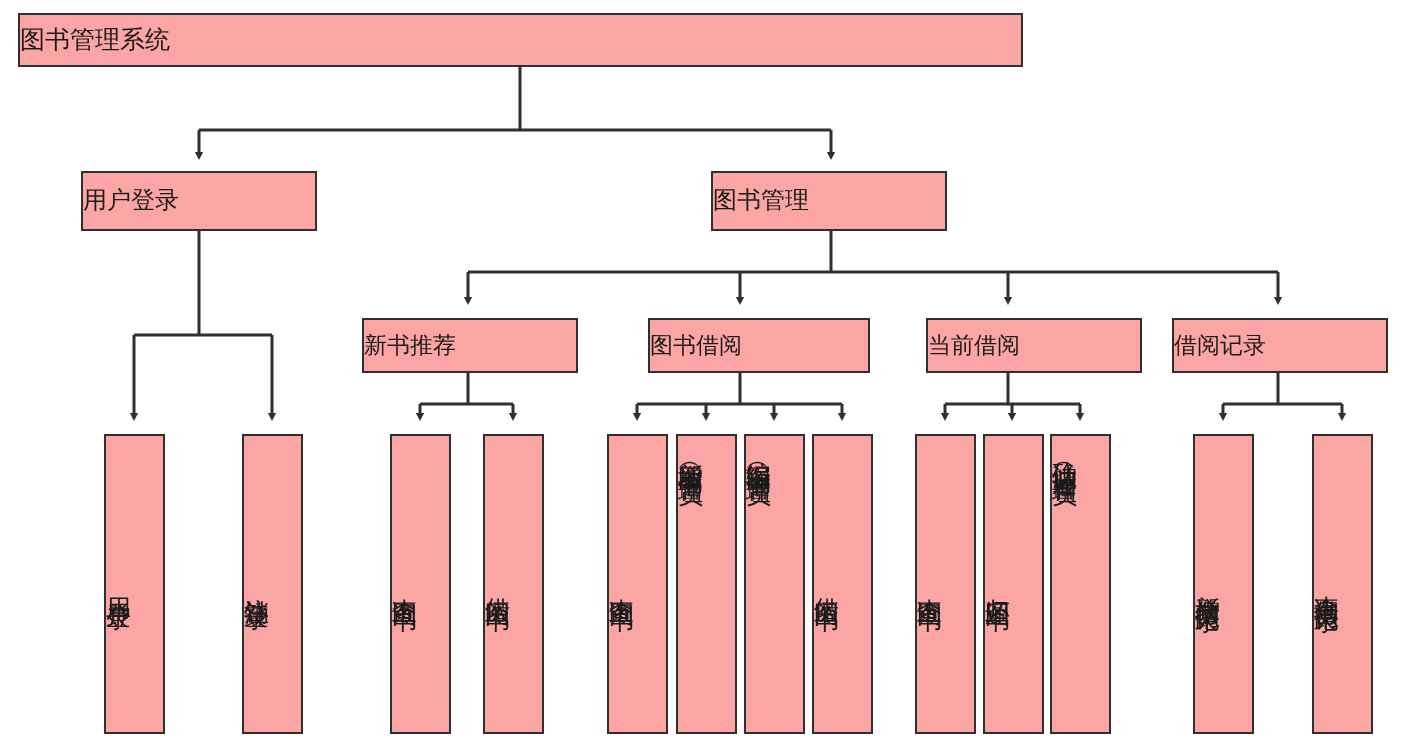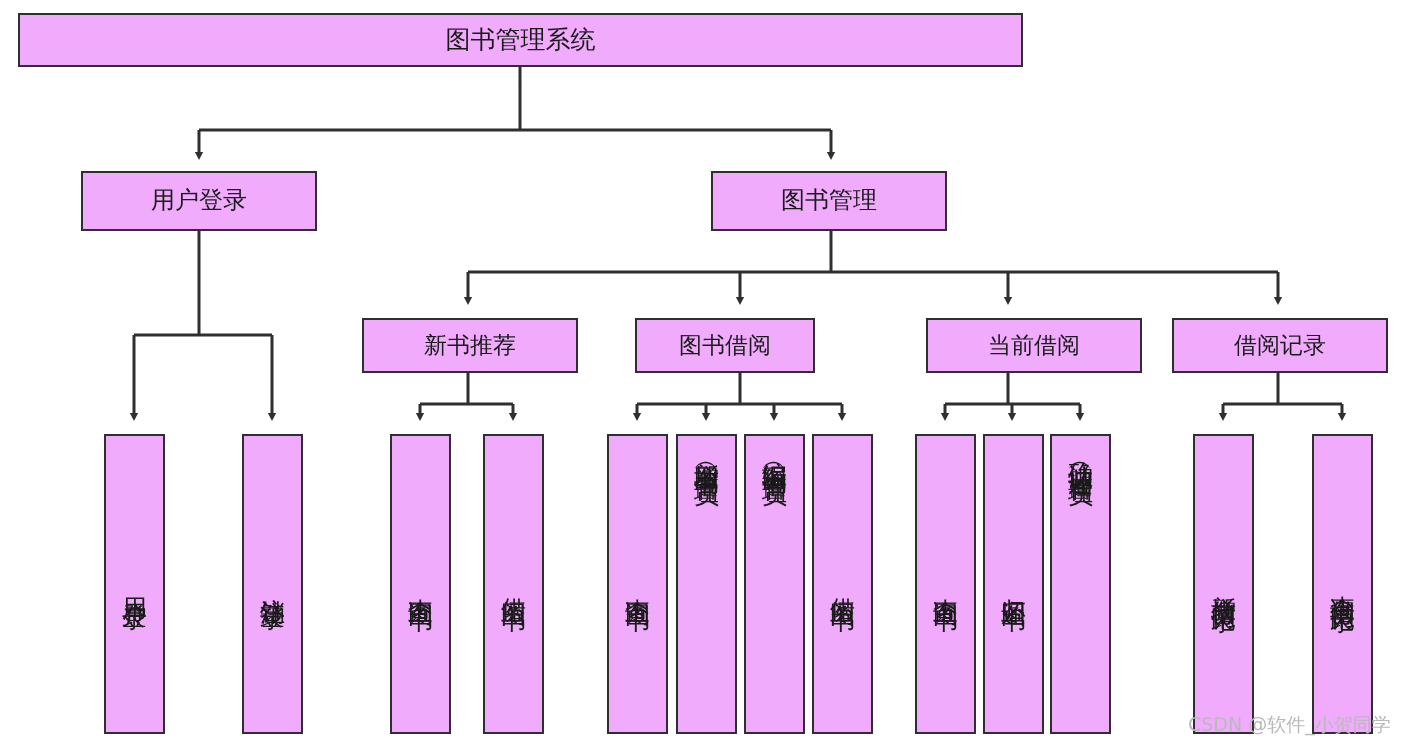--- a/index.html
+++ b/index.html
@@ -25,24 +25,24 @@
     position: absolute;
     top: 0;
     left: 0;
     width: 1405px;
     height: 747px;
   }
   .node-box {
     position: absolute;
     box-sizing: border-box;
     border: 2.5px solid #2f2f2f;
-    background: #f0abfc;
+    background: #fca5a5;
     display: flex;
     align-items: center;
-    justify-content: center;
+    justify-content: flex-start;
     overflow: hidden;
   }
   .node-label {
     color: #1a1a1a;
     font-family: "DejaVu Sans", "Liberation Sans", sans-serif;
     font-weight: 400;
     line-height: 1.05;
     text-align: center;
     white-space: nowrap;
   }
@@ -139,21 +139,21 @@
   <div class="node-box lvl-2" style="left:81px; top:171px; width:236px; height:60px;">
     <span class="node-label">用户登录</span>
   </div>
   <div class="node-box lvl-3" style="left:362px; top:318px; width:216px; height:55px;">
     <span class="node-label">新书推荐</span>
   </div>
 
   <div class="node-box lvl-2" style="left:711px; top:171px; width:236px; height:60px;">
     <span class="node-label">图书管理</span>
   </div>
-  <div class="node-box lvl-3" style="left:635px; top:318px; width:180px; height:55px;">
+  <div class="node-box lvl-3" style="left:648px; top:318px; width:222px; height:55px;">
     <span class="node-label">图书借阅</span>
   </div>
   <div class="node-box lvl-3" style="left:902px; top:318px; width:216px; height:55px;margin-left:24px;">
     <span class="node-label">当前借阅</span>
   </div>
   <div class="node-box lvl-3" style="left:1172px; top:318px; width:216px; height:55px;">
     <span class="node-label">借阅记录</span>
   </div>
 
   <div class="node-box leaf centered" style="left:104px; top:434px; width:61px; height:300px;">
@@ -193,15 +193,14 @@
     <span class="node-label">确认归还（管理员）</span>
   </div>
 
   <div class="node-box leaf centered" style="left:1193px; top:434px; width:61px; height:300px;">
     <span class="node-label">新增借阅记录</span>
   </div>
   <div class="node-box leaf centered" style="left:1312px; top:434px; width:61px; height:300px;">
     <span class="node-label">查询借阅记录</span>
   </div>
 
-  <div class="watermark">CSDN @软件_小贺同学</div>
 
 </div>
 
 </body></html>

